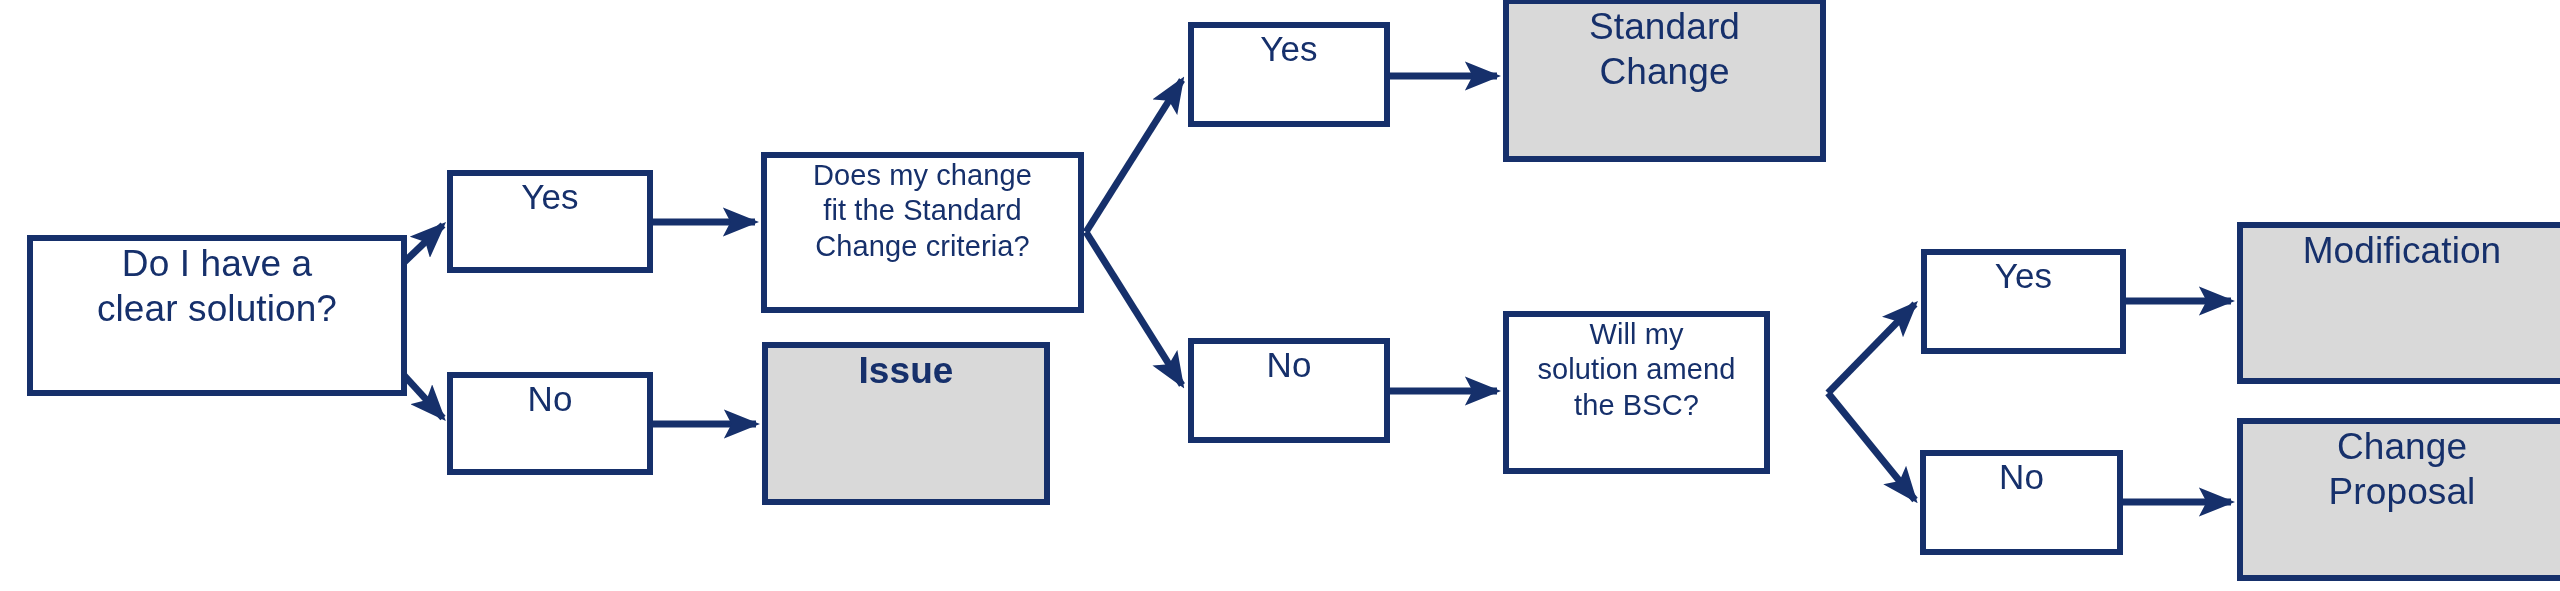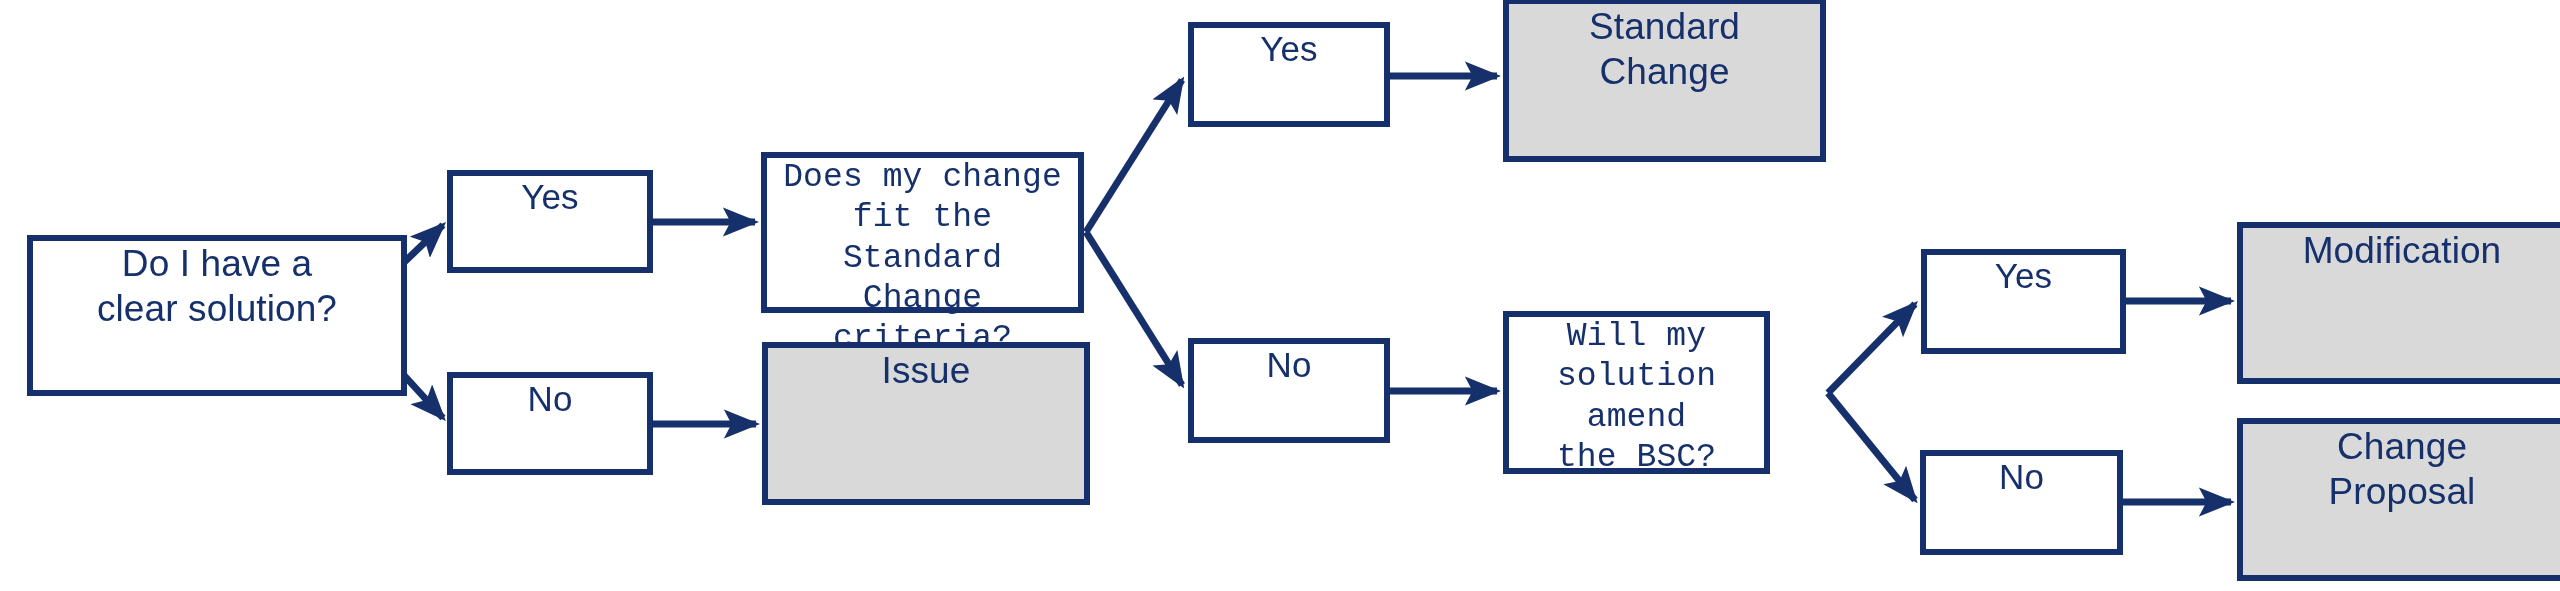--- a/index.html
+++ b/index.html
@@ -41,21 +41,21 @@
     background: #d9d9d9;
   }
   .node .label {
     display: block;
     width: 100%;
     padding: 0 6px;
     white-space: pre-line;
   }
   .size-lg  { font-size: 37px; }
   .size-md  { font-size: 35px; }
-  .size-sm  { font-size: 33px; font-family: Liberation Mono, monospace; }
+  .size-sm  { font-size: 29px; }
 </style>
 </head>
 <body>
 
 <div id="canvas">
 
   <svg id="edges" viewBox="0 0 2560 591" width="2560" height="591" xmlns="http://www.w3.org/2000/svg">
     <defs>
       <marker id="arrowhead" markerWidth="5.2" markerHeight="4.2" refX="4.6" refY="2.1" orient="auto" markerUnits="strokeWidth">
         <path d="M0,0 L5.2,2.1 L0,4.2 L1.1,2.1 z" fill="#16306b"></path>
@@ -86,21 +86,21 @@
         <span class="label size-md">Yes</span>
       </div>
       <div class="node" style="left: 447px; top: 372px; width: 206px; height: 103px;">
         <span class="label size-md">No</span>
       </div>
       <div class="node" style="left: 761px; top: 152px; width: 323px; height: 161px;">
         <span class="label size-sm">Does my change
 fit the Standard
 Change criteria?</span>
       </div>
-      <div class="node filled" style="left: 762px; top: 342px; width: 328px; height: 163px;">
+      <div class="node filled" style="left: 762px; top: 342px; width: 288px; height: 163px; font-weight: bold;">
         <span class="label size-lg">Issue</span>
       </div>
       <div class="node" style="left: 1188px; top: 22px; width: 202px; height: 105px;">
         <span class="label size-md">Yes</span>
       </div>
       <div class="node" style="left: 1188px; top: 338px; width: 202px; height: 105px;">
         <span class="label size-md">No</span>
       </div>
       <div class="node filled" style="left: 1503px; top: -2px; width: 323px; height: 164px;">
         <span class="label size-lg">Standard

